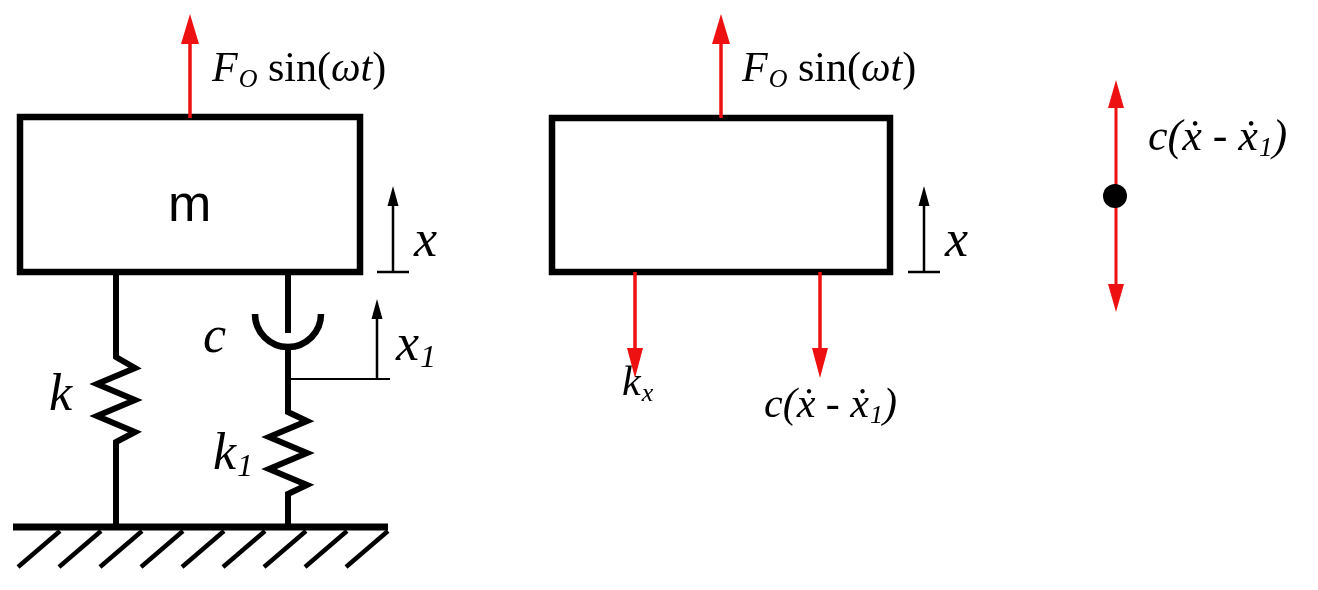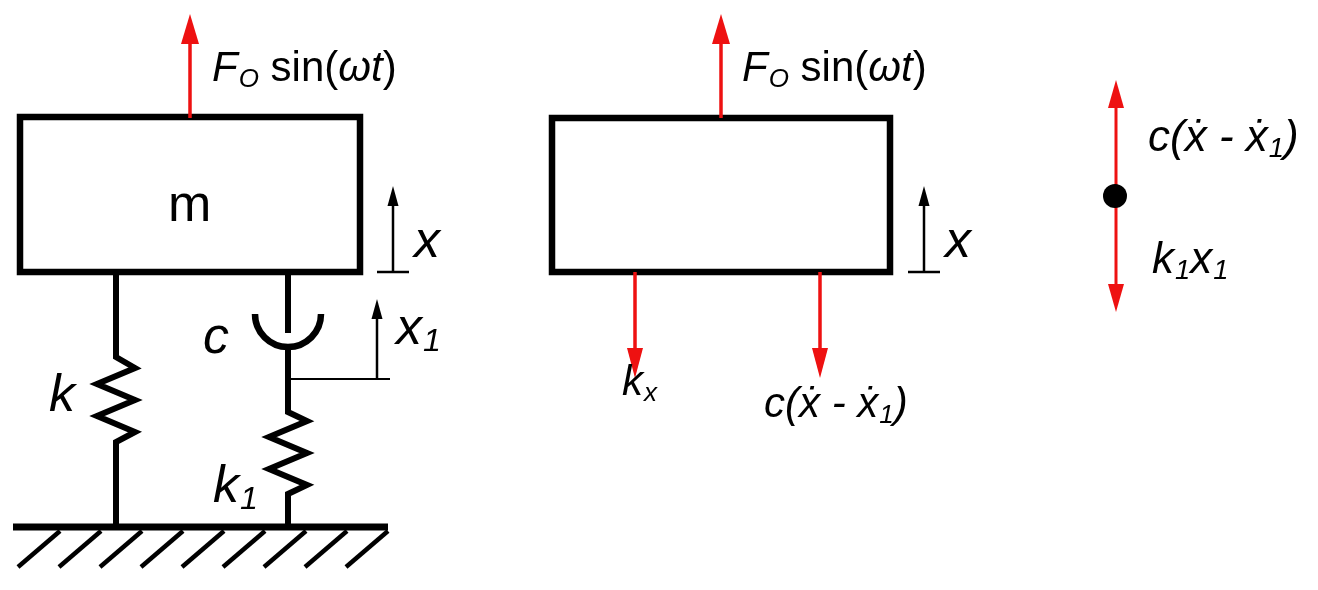--- a/index.html
+++ b/index.html
@@ -7,21 +7,21 @@
   * { margin:0; padding:0; box-sizing:border-box; }
   html,body { background:var(--bg); }
   .canvas {
     position:relative; width:1318px; height:590px;
     background:var(--bg); overflow:hidden;
     font-family:"Liberation Serif","DejaVu Serif",serif;
   }
   svg.linework { position:absolute; left:0; top:0; }
   .lbl {
     position:absolute; color:var(--ink);
-    font-family:Liberation Sans, sans-serif;
+    font-family:Liberation Serif, serif;
     font-style:italic; line-height:1; white-space:nowrap;
   }
   .lbl .rm { font-style:normal; }
   .lbl .sub { font-size:0.62em; font-style:italic; vertical-align:-0.22em; margin-left:1px; }
   .mass-label {
     font-family:"Liberation Sans","DejaVu Sans",sans-serif;
     font-style:normal;
   }
   .fs42 { font-size:42px; }
   .fs44 { font-size:44px; }
@@ -113,23 +113,22 @@
       </g>
       <circle cx="1115" cy="196" r="12" fill="var(--ink)"></circle>
     </g>
   </svg>
 
   <div class="lbl fs42" style="left:212px; top:46px;"><span>F</span><span class="sub">O</span><span class="rm"> sin(</span><span>ωt</span><span class="rm">)</span></div>
   <div class="lbl mass-label fs52" style="left:168px; top:177px;">m</div>
   <div class="lbl fs52" style="left:414px; top:213px;"><span>x</span></div>
   <div class="lbl fs52" style="left:49px; top:367px;"><span>k</span></div>
   <div class="lbl fs52" style="left:203px; top:309px;"><span>c</span></div>
-  <div class="lbl fs52" style="left:396px; top:300px;"><span>x</span><span class="sub">1</span></div>
-  <div class="lbl fs52" style="left:213px; top:426px;margin-top:32px;"><span>k</span><span class="sub">1</span></div>
+  <div class="lbl fs52" style="left:396px; top:317px;"><span>x</span><span class="sub">1</span></div>
+  <div class="lbl fs52" style="left:213px; top:426px;"><span>k</span><span class="sub">1</span></div>
 
   <div class="lbl fs42" style="left:742px; top:46px;"><span>F</span><span class="sub">O</span><span class="rm"> sin(</span><span>ωt</span><span class="rm">)</span></div>
   <div class="lbl fs52" style="left:945px; top:213px;"><span>x</span></div>
   <div class="lbl fs42" style="left:622px; top:360px;"><span>k</span><span class="sub">x</span></div>
   <div class="lbl fs42" style="left:764px; top:382px;"><span>c(ẋ - ẋ</span><span class="sub">1</span><span>)</span></div>
 
   <div class="lbl fs44" style="left:1148px; top:114px;"><span>c(ẋ - ẋ</span><span class="sub">1</span><span>)</span></div>
-  <div class="lbl fs44" style="left:1152px; top:236px;"><span>k</span><span class="sub">1</span><span>x</span><span class="sub">1</span></div>
 </div>
 
 </body></html>

